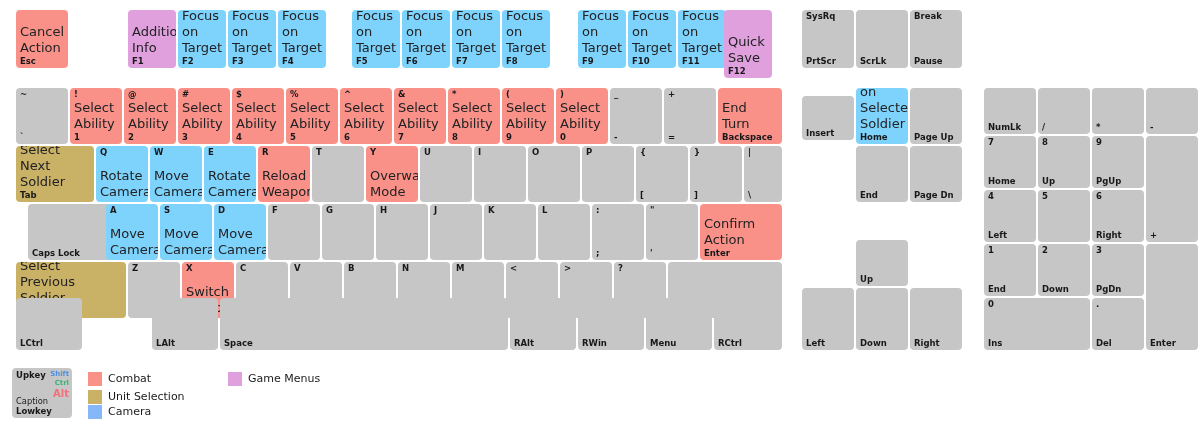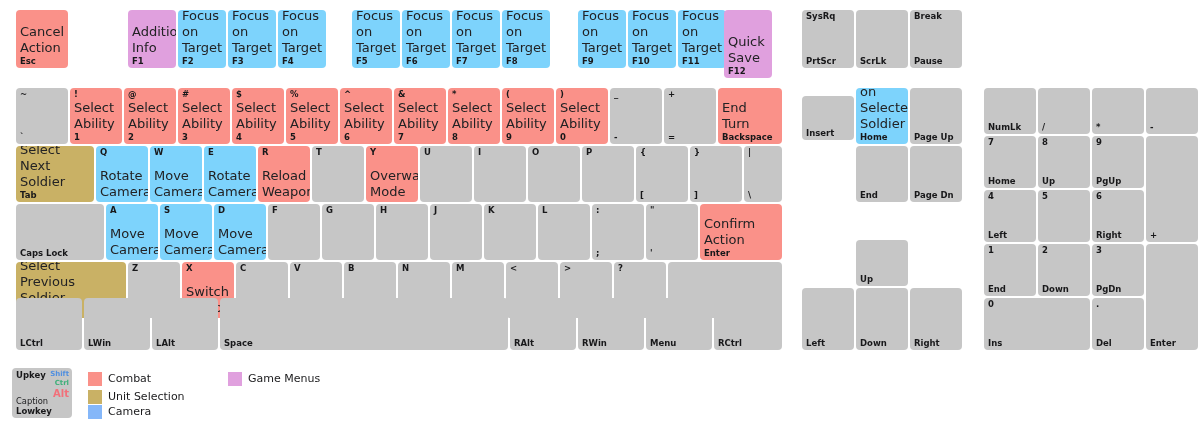--- a/index.html
+++ b/index.html
@@ -330,21 +330,21 @@
       <span class="k-up">8</span>
       <span class="k-low">Up</span>
     </div>
     <div class="key none" style="left: 1092px; top: 136px; width: 52px; height: 52px;">
       <span class="k-up">9</span>
       <span class="k-low">PgUp</span>
     </div>
     <div class="key none" style="left: 1146px; top: 136px; width: 52px; height: 106px;">
       <span class="k-low">+</span>
     </div>
-    <div class="key none" style="left: 16px; top: 204px; width: 88px; height: 56px;">
+    <div class="key none" style="left: 28px; top: 204px; width: 88px; height: 56px;">
       <span class="k-low">Caps Lock</span>
     </div>
     <div class="key camera" style="left: 106px; top: 204px; width: 52px; height: 56px;">
       <span class="k-up">A</span>
       <span class="k-cap noLow">Move<br>Camera</span>
     </div>
     <div class="key camera" style="left: 160px; top: 204px; width: 52px; height: 56px;">
       <span class="k-up">S</span>
       <span class="k-cap noLow">Move<br>Camera</span>
     </div>
@@ -447,23 +447,20 @@
     </div>
     <div class="key none" style="left: 1092px; top: 244px; width: 52px; height: 52px;">
       <span class="k-up">3</span>
       <span class="k-low">PgDn</span>
     </div>
     <div class="key none" style="left: 1146px; top: 244px; width: 52px; height: 106px;">
       <span class="k-low">Enter</span>
     </div>
     <div class="key none" style="left: 16px; top: 298px; width: 66px; height: 52px; padding-left: 20px;">
       <span class="k-low">LCtrl</span>
-    </div>
-    <div class="key none" style="left: 84px; top: 298px; width: 66px; height: 52px;">
-      <span class="k-low">LWin</span>
     </div>
     <div class="key none" style="left: 152px; top: 298px; width: 66px; height: 52px;">
       <span class="k-low">LAlt</span>
     </div>
     <div class="key none" style="left: 220px; top: 298px; width: 288px; height: 52px;">
       <span class="k-low">Space</span>
     </div>
     <div class="key none" style="left: 510px; top: 298px; width: 66px; height: 52px;">
       <span class="k-low">RAlt</span>
     </div>

